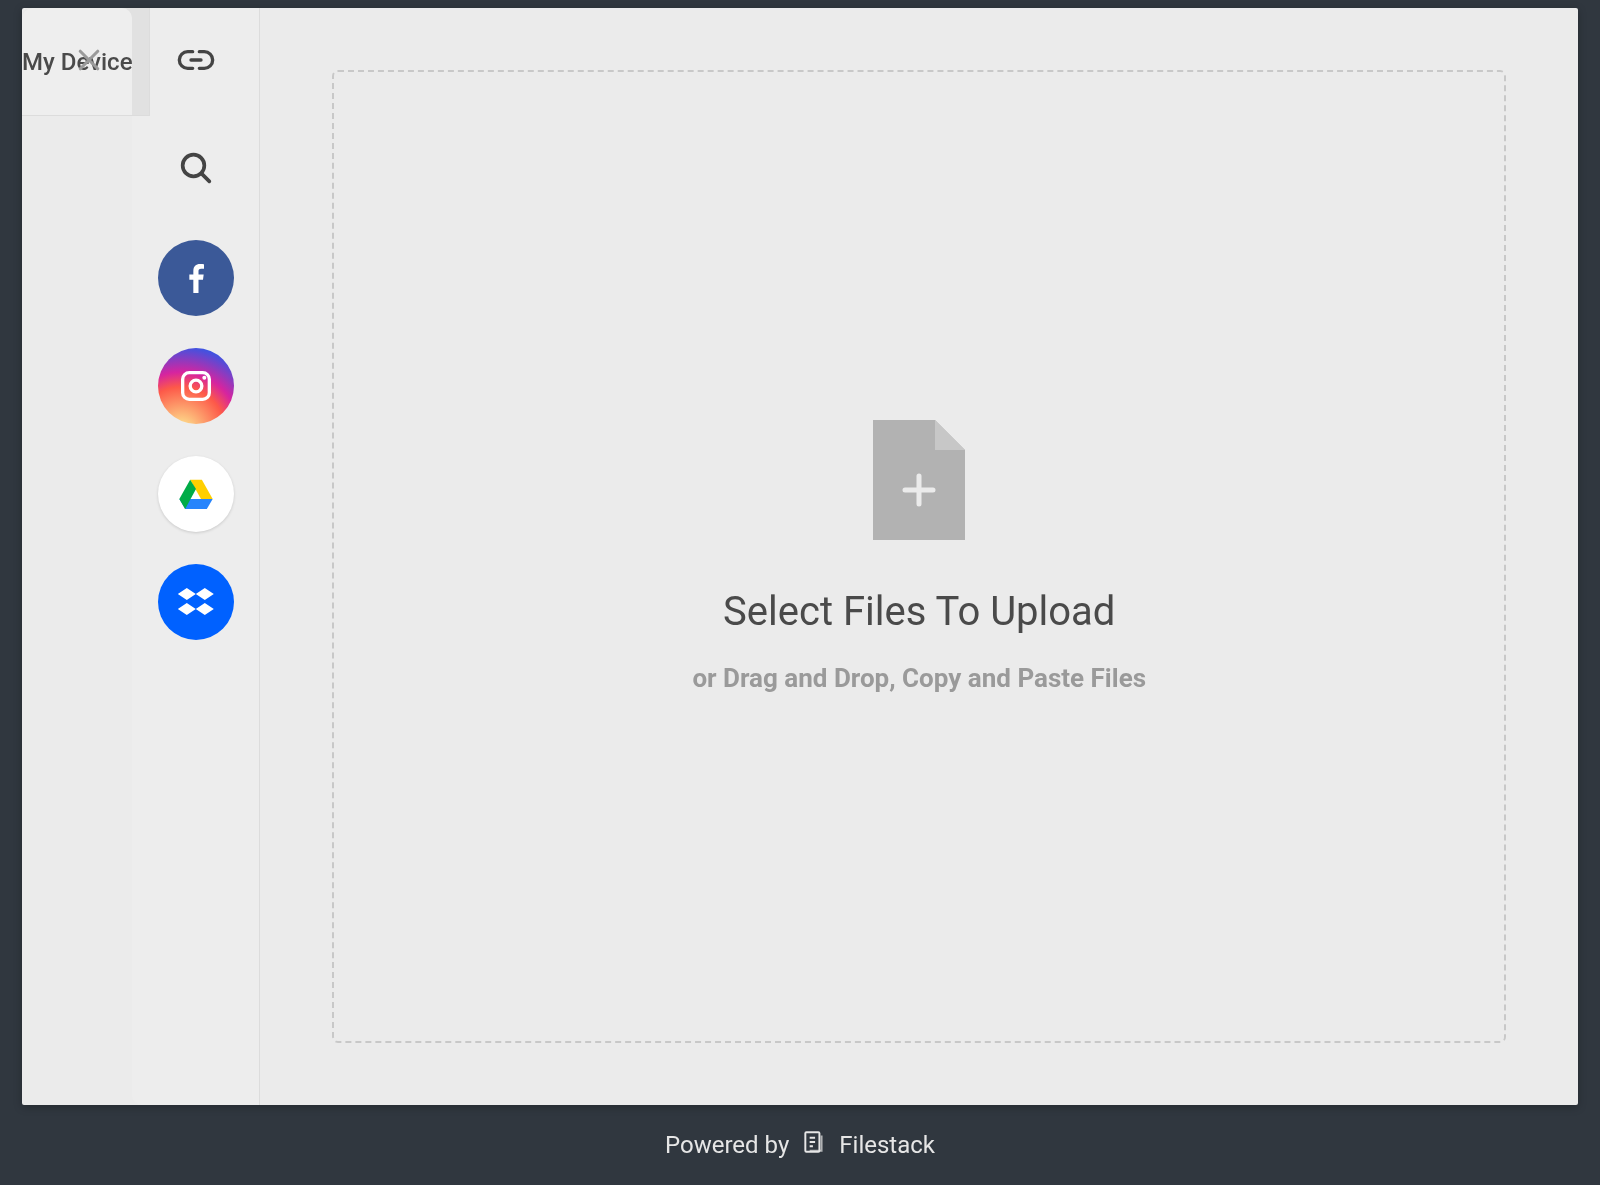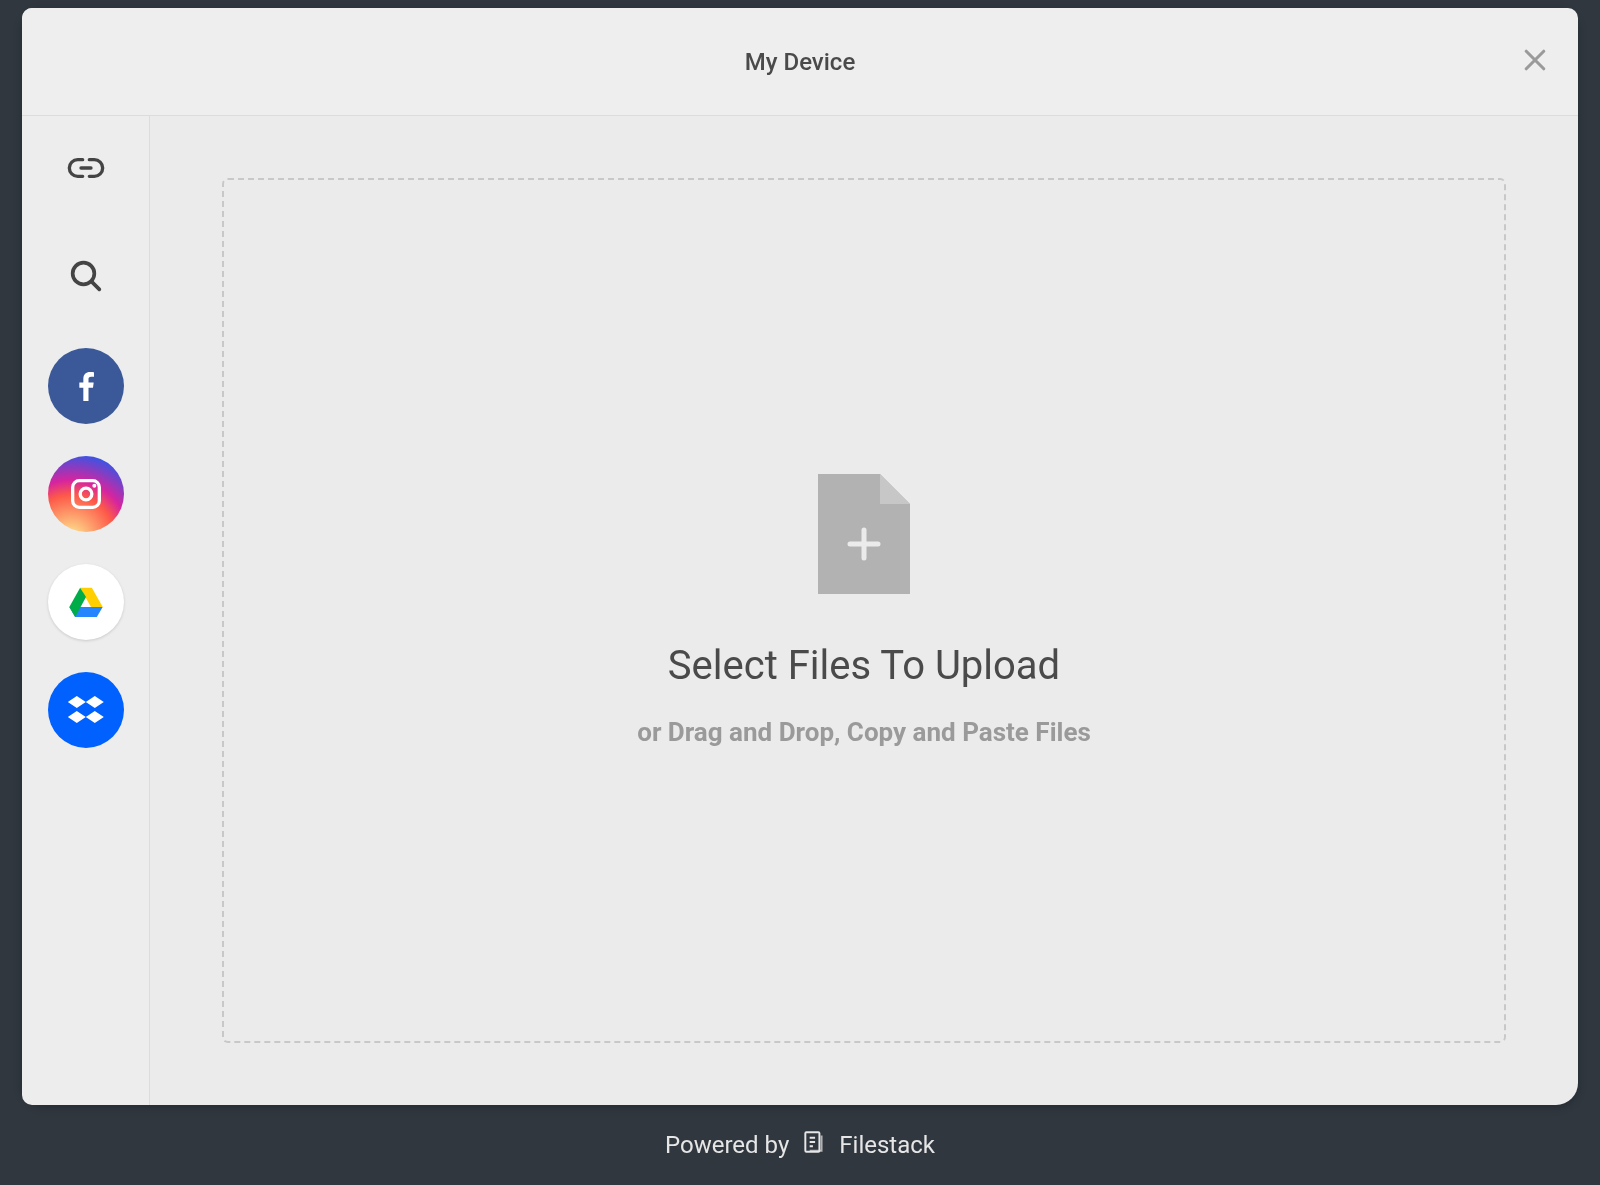--- a/index.html
+++ b/index.html
@@ -12,23 +12,23 @@
     position: relative;
     overflow: hidden;
   }
   .picker {
     position: absolute;
     top: 8px;
     left: 22px;
     right: 22px;
     bottom: 80px;
     background: #ebebeb;
-    border-radius: 22px;
-    display: flex;
-    flex-direction: column;
+    border-radius: 2px;
+    display: flex;
+    flex-direction: row;
     box-shadow: 0 2px 8px rgba(0,0,0,0.25);
     text-align: right;
   }
   .header {
     height: 108px;
     border-bottom: 1px solid #dcdcdc;
     display: flex;
     align-items: center;
     justify-content: center;
     position: relative;

